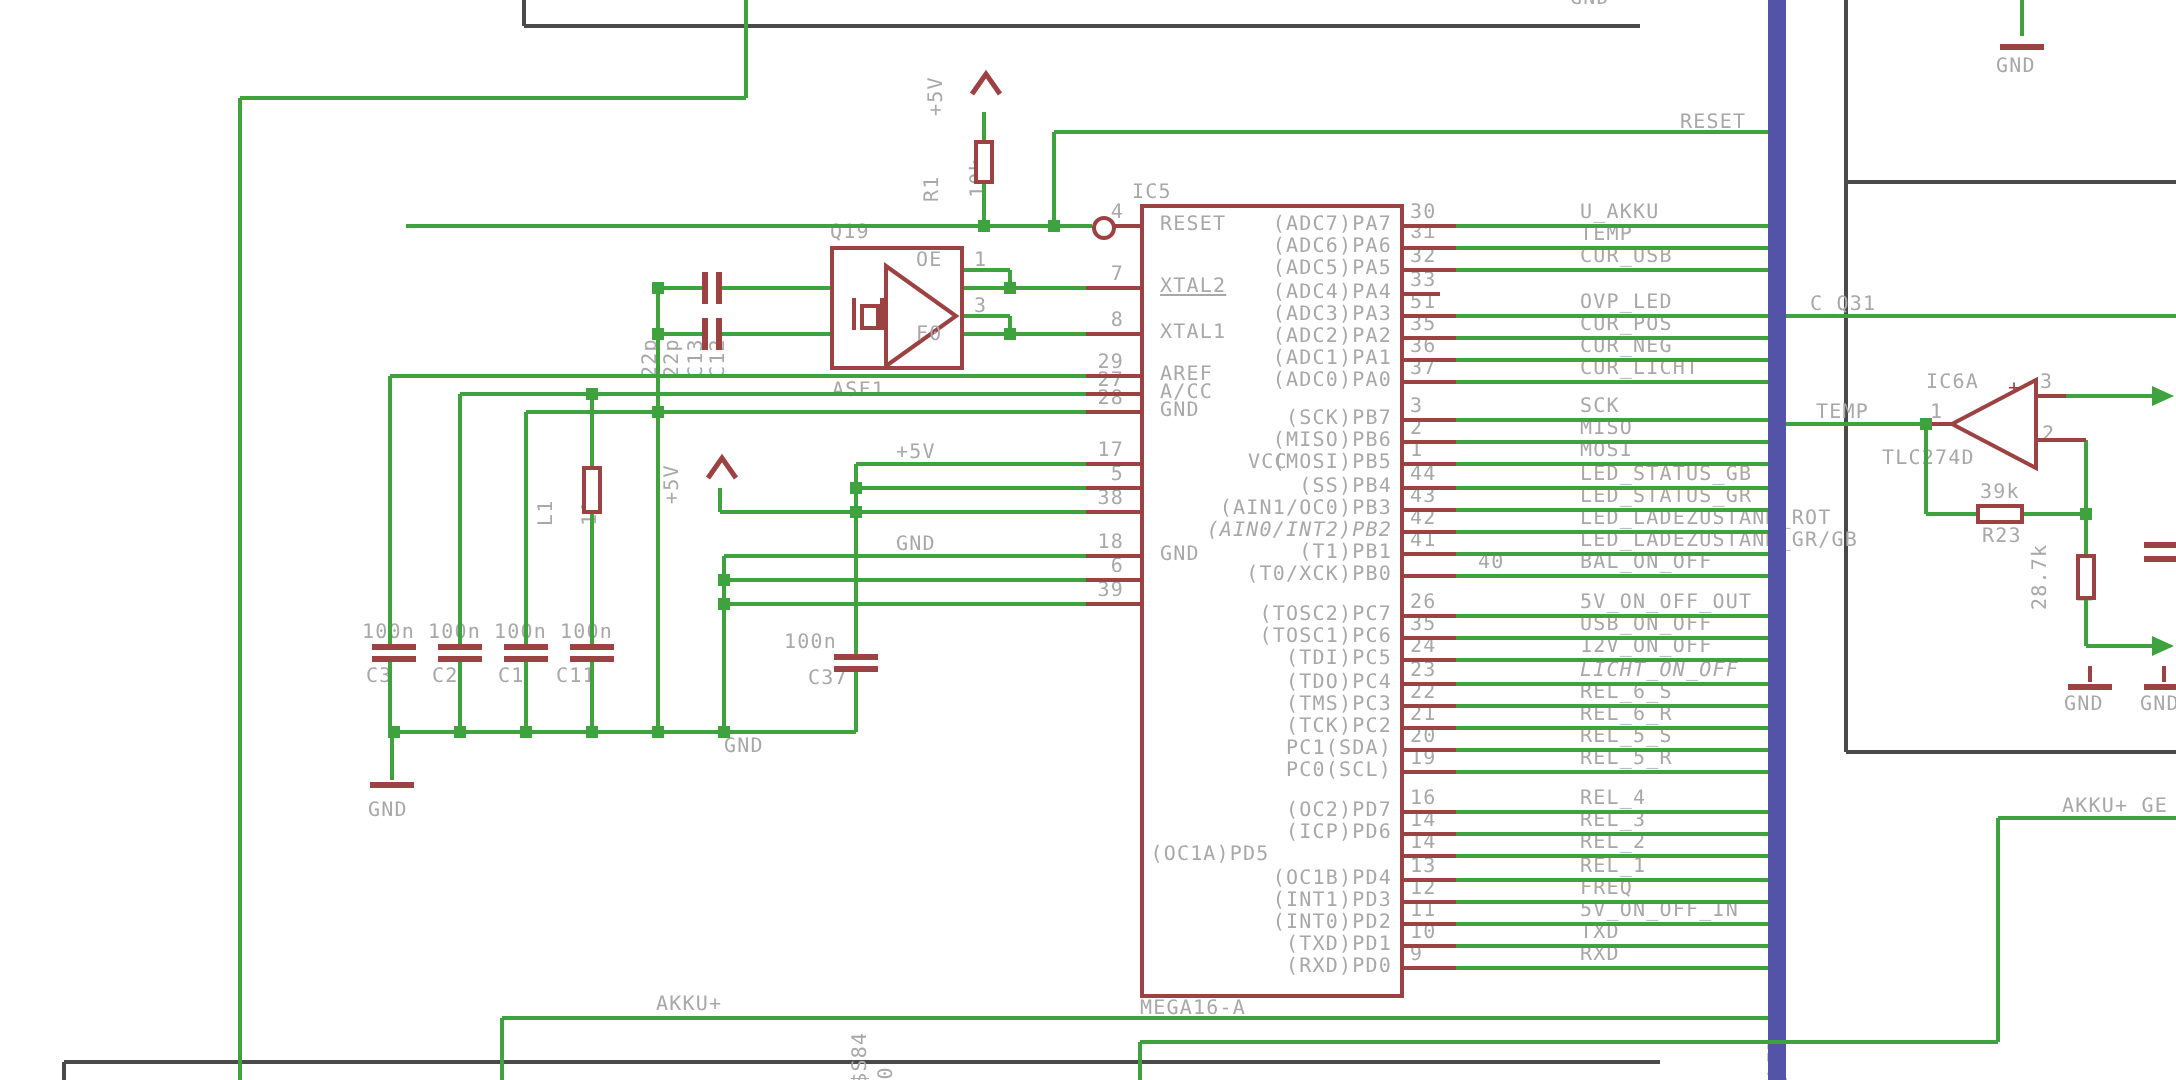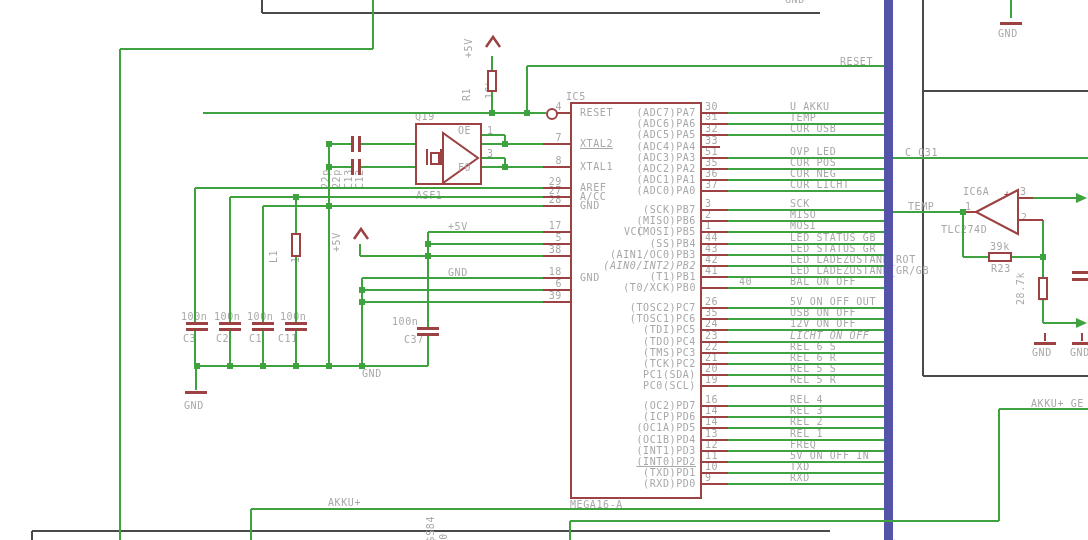--- a/index.html
+++ b/index.html
@@ -301,36 +301,36 @@
     <div class="t tr" style="left: 558px; top: 400px; width: 138px;">(OC2)PD7</div>
     <div class="w" style="left: 728px; top: 405px; width: 156px; height: 2px;"></div>
     <div class="t" style="left: 790px; top: 394px;">REL_4</div>
     <div class="r" style="left: 702px; top: 416.2px; width: 26px; height: 2px;"></div>
     <div class="t" style="left: 705px; top: 405.2px;">14</div>
     <div class="t tr" style="left: 558px; top: 411.2px; width: 138px;">(ICP)PD6</div>
     <div class="w" style="left: 728px; top: 416.2px; width: 156px; height: 2px;"></div>
     <div class="t" style="left: 790px; top: 405.2px;">REL_3</div>
     <div class="r" style="left: 702px; top: 427.4px; width: 26px; height: 2px;"></div>
     <div class="t" style="left: 705px; top: 416.4px;">14</div>
-    <div class="t tr" style="left: 558px; top: 422.4px; width: 138px;">(OC1A)PD5</div>
+    <div class="t tr" style="left: 536px; top: 422.4px; width: 138px; text-align: center;">(OC1A)PD5</div>
     <div class="w" style="left: 728px; top: 427.4px; width: 156px; height: 2px;"></div>
     <div class="t" style="left: 790px; top: 416.4px;">REL_2</div>
     <div class="r" style="left: 702px; top: 438.6px; width: 26px; height: 2px;"></div>
     <div class="t" style="left: 705px; top: 427.6px;">13</div>
     <div class="t tr" style="left: 558px; top: 433.6px; width: 138px;">(OC1B)PD4</div>
     <div class="w" style="left: 728px; top: 438.6px; width: 156px; height: 2px;"></div>
     <div class="t" style="left: 790px; top: 427.6px;">REL_1</div>
     <div class="r" style="left: 702px; top: 449.8px; width: 26px; height: 2px;"></div>
     <div class="t" style="left: 705px; top: 438.8px;">12</div>
     <div class="t tr" style="left: 558px; top: 444.8px; width: 138px;">(INT1)PD3</div>
     <div class="w" style="left: 728px; top: 449.8px; width: 156px; height: 2px;"></div>
     <div class="t" style="left: 790px; top: 438.8px;">FREQ</div>
     <div class="r" style="left: 702px; top: 461px; width: 26px; height: 2px;"></div>
     <div class="t" style="left: 705px; top: 450px;">11</div>
-    <div class="t tr" style="left: 558px; top: 456px; width: 138px; text-decoration: underline;">(INT0)PD2</div>
+    <div class="t tr" style="left: 558px; top: 456px; width: 138px;">(INT0)PD2</div>
     <div class="w" style="left: 728px; top: 461px; width: 156px; height: 2px;"></div>
     <div class="t" style="left: 790px; top: 450px;">5V_ON_OFF_IN</div>
     <div class="r" style="left: 702px; top: 472.2px; width: 26px; height: 2px;"></div>
     <div class="t" style="left: 705px; top: 461.2px;">10</div>
     <div class="t tr" style="left: 558px; top: 467.2px; width: 138px;">(TXD)PD1</div>
     <div class="w" style="left: 728px; top: 472.2px; width: 156px; height: 2px;"></div>
     <div class="t" style="left: 790px; top: 461.2px;">TXD</div>
     <div class="r" style="left: 702px; top: 483.4px; width: 26px; height: 2px;"></div>
     <div class="t" style="left: 705px; top: 472.4px;">9</div>
     <div class="t tr" style="left: 558px; top: 478.4px; width: 138px;">(RXD)PD0</div>

